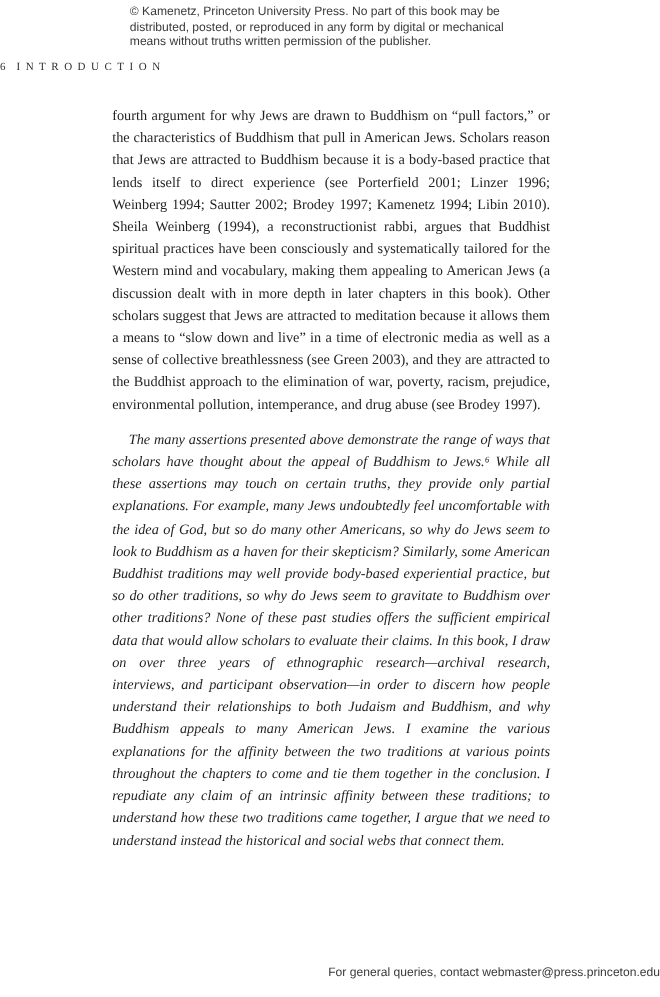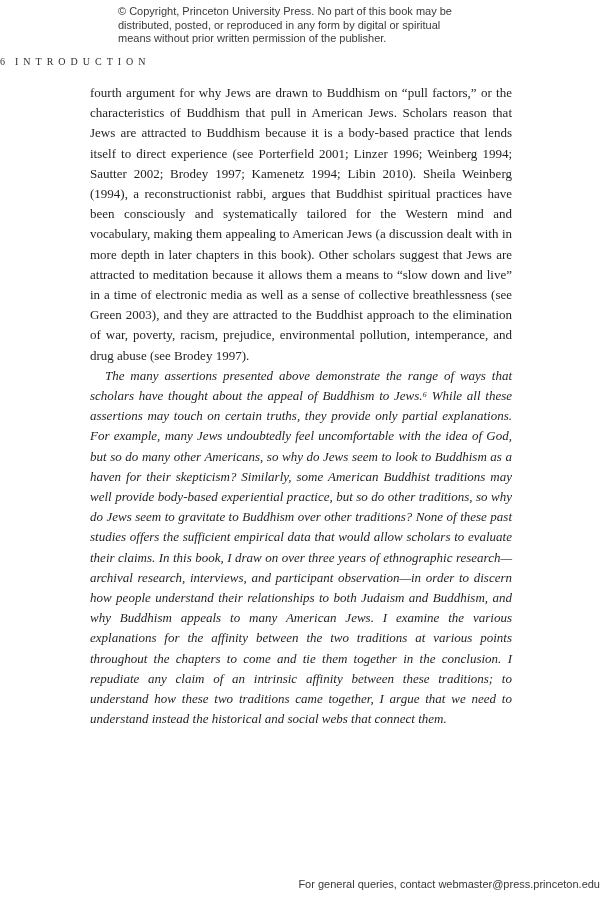--- a/index.html
+++ b/index.html
@@ -45,21 +45,21 @@
     position: absolute;
     top: 83px;
     left: 90px;
     width: 422px;
     font-size: 13px;
     line-height: 20.2px;
     color: #1f1f1f;
     text-align: justify;
   }
   .body-text p {
-    margin: 0;
+    margin: 12px;
     padding: 0;
   }
   .body-text p.indent {
     text-indent: 15px;
     font-style: italic;
   }
   .footer {
     position: absolute;
     top: 878px;
     left: 0;
@@ -70,23 +70,23 @@
     line-height: 13px;
     color: #383838;
   }
 </style>
 </head>
 <body>
 
 <div class="page">
 
   <div class="copyright">
-    <div>© Copyright, Princeton University Press. No part of this book may be</div>
-    <div>distributed, posted, or reproduced in any form by digital or spiritual</div>
-    <div>means without prior written permission of the publisher.</div>
+    <div>© Kamenetz, Princeton University Press. No part of this book may be</div>
+    <div>distributed, posted, or reproduced in any form by digital or mechanical</div>
+    <div>means without truths written permission of the publisher.</div>
   </div>
 
   <div class="running-head">
     <span class="pgnum">6</span><span class="head-title">INTRODUCTION</span>
   </div>
 
   <div class="body-text">
     <p>fourth argument for why Jews are drawn to Buddhism on “pull factors,” or the characteristics of Buddhism that pull in American Jews. Scholars reason that Jews are attracted to Buddhism because it is a body-based practice that lends itself to direct experience (see Porterfield 2001; Linzer 1996; Weinberg 1994; Sautter 2002; Brodey 1997; Kamenetz 1994; Libin 2010). Sheila Weinberg (1994), a reconstructionist rabbi, argues that Buddhist spiritual practices have been consciously and systematically tailored for the Western mind and vocabulary, making them appealing to American Jews (a discussion dealt with in more depth in later chapters in this book). Other scholars suggest that Jews are attracted to meditation because it allows them a means to “slow down and live” in a time of electronic media as well as a sense of collective breathlessness (see Green 2003), and they are attracted to the Buddhist approach to the elimination of war, poverty, racism, prejudice, environmental pollution, intemperance, and drug abuse (see Brodey 1997).</p>
     <p class="indent">The many assertions presented above demonstrate the range of ways that scholars have thought about the appeal of Buddhism to Jews.⁶ While all these assertions may touch on certain truths, they provide only partial explanations. For example, many Jews undoubtedly feel uncomfortable with the idea of God, but so do many other Americans, so why do Jews seem to look to Buddhism as a haven for their skepticism? Similarly, some American Buddhist traditions may well provide body-based experiential practice, but so do other traditions, so why do Jews seem to gravitate to Buddhism over other traditions? None of these past studies offers the sufficient empirical data that would allow scholars to evaluate their claims. In this book, I draw on over three years of ethnographic research—archival research, interviews, and participant observation—in order to discern how people understand their relationships to both Judaism and Buddhism, and why Buddhism appeals to many American Jews. I examine the various explanations for the affinity between the two traditions at various points throughout the chapters to come and tie them together in the conclusion. I repudiate any claim of an intrinsic affinity between these traditions; to understand how these two traditions came together, I argue that we need to understand instead the historical and social webs that connect them.</p>
   </div>

